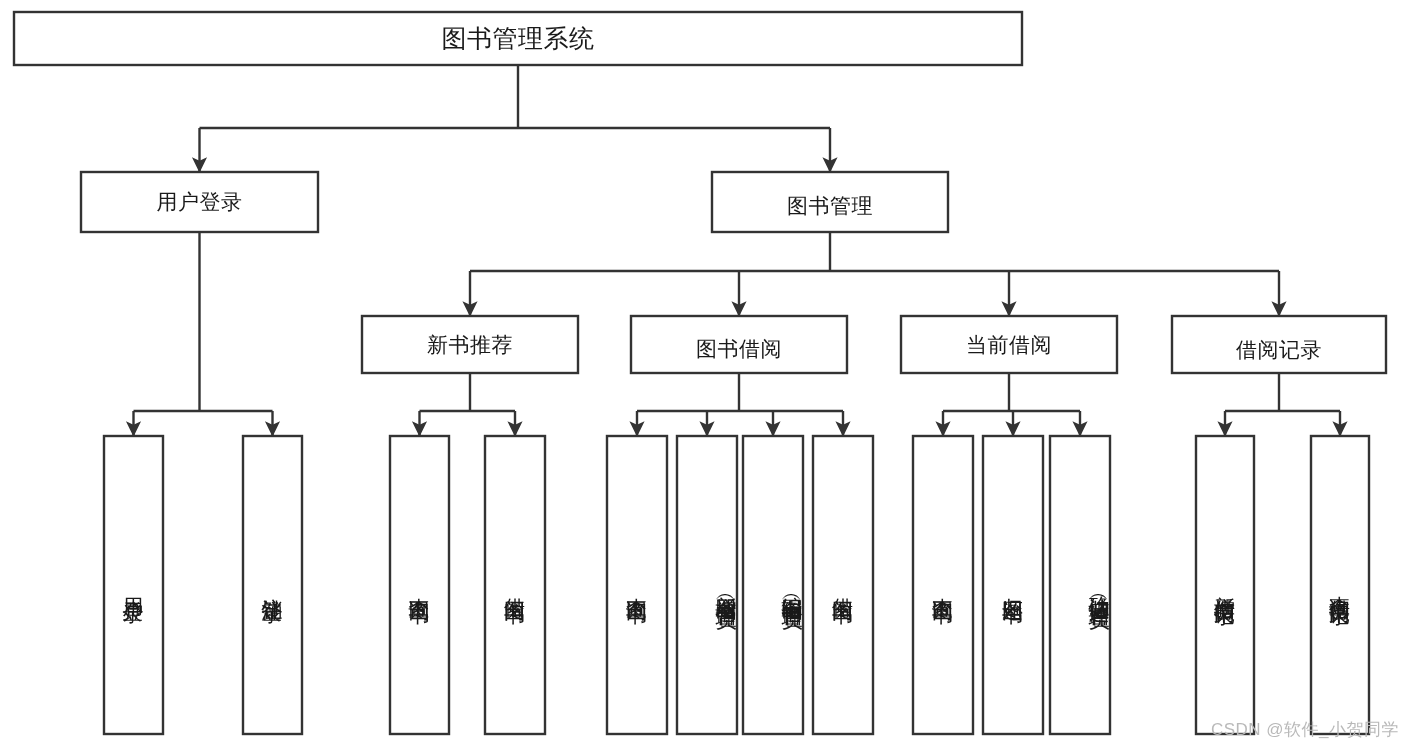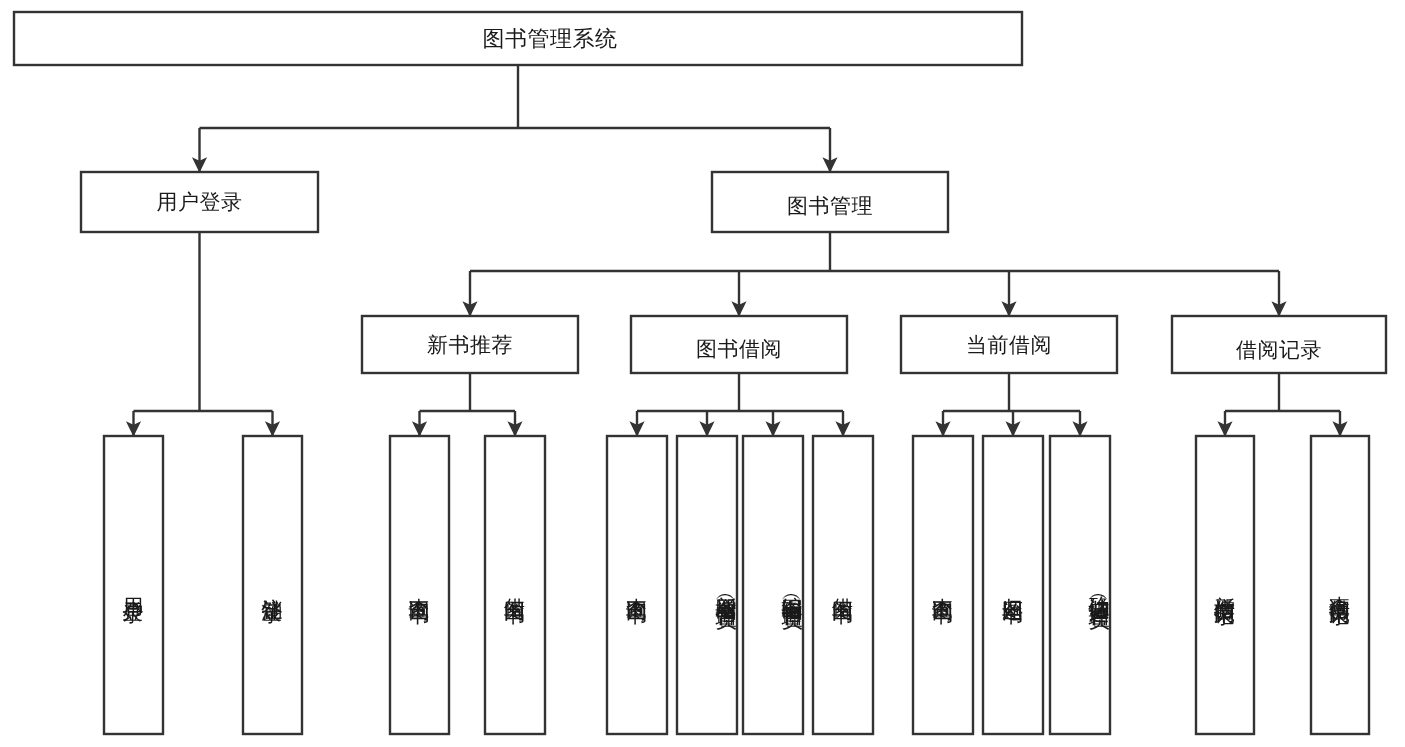--- a/index.html
+++ b/index.html
@@ -13,21 +13,21 @@
   .node-label{
       position:absolute;
       display:flex;align-items:center;justify-content:center;
       color:#1a1a1a;
       font-family:"Liberation Sans","DejaVu Sans",sans-serif;
       letter-spacing:0.5px;
       white-space:nowrap;
       pointer-events:none;
   }
   .label-h{font-size:21px;}
-  .label-root{font-size:22px;margin-left:32px;}
+  .label-root{font-size:25px;}
   .label-v{
       writing-mode:vertical-rl;
       text-orientation:upright;
       font-size:21px;
       letter-spacing:2px;
       line-height:1;
       white-space:nowrap;
       align-items:flex-start;
       justify-content:center;
       padding-top:6px;
@@ -129,20 +129,21 @@
       <div class="node-label label-v" style="left: 677px; top: 436px; width: 60px; height: 298px;">新增图书（管理员）</div>
       <div class="node-label label-v" style="left: 743px; top: 436px; width: 60px; height: 298px;">编辑图书（管理员）</div>
       <div class="node-label label-v centered" style="left: 813px; top: 436px; width: 60px; height: 298px;">借阅图书</div>
       <div class="node-label label-v centered" style="left: 913px; top: 436px; width: 60px; height: 298px;">查询图书</div>
       <div class="node-label label-v centered" style="left: 983px; top: 436px; width: 60px; height: 298px;">归还图书</div>
       <div class="node-label label-v" style="left: 1050px; top: 436px; width: 60px; height: 298px;">确认归还（管理员）</div>
       <div class="node-label label-v centered" style="left: 1196px; top: 436px; width: 58px; height: 298px;">新增借阅记录</div>
       <div class="node-label label-v centered" style="left: 1311px; top: 436px; width: 58px; height: 298px;">查询借阅记录</div>
     </div>
 
+  <div class="watermark">CSDN @软件_小贺同学</div>
 <div class="hit" title="图书管理系统" style="left: 14px; top: 12px; width: 1008px; height: 53px;"></div>
     <div class="hit" title="用户登录" style="left: 81px; top: 172px; width: 237px; height: 60px;"></div>
     <div class="hit" title="图书管理" style="left: 712px; top: 172px; width: 236px; height: 60px;"></div>
     <div class="hit" title="新书推荐" style="left: 362px; top: 316px; width: 216px; height: 57px;"></div>
     <div class="hit" title="图书借阅" style="left: 631px; top: 316px; width: 216px; height: 57px;"></div>
     <div class="hit" title="当前借阅" style="left: 901px; top: 316px; width: 216px; height: 57px;"></div>
     <div class="hit" title="借阅记录" style="left: 1172px; top: 316px; width: 214px; height: 57px;"></div>
     <div class="hit" title="用户登录" style="left: 104px; top: 436px; width: 59px; height: 298px;"></div>
     <div class="hit" title="注销登录" style="left: 243px; top: 436px; width: 59px; height: 298px;"></div>
     <div class="hit" title="查询图书" style="left: 390px; top: 436px; width: 59px; height: 298px;"></div>

